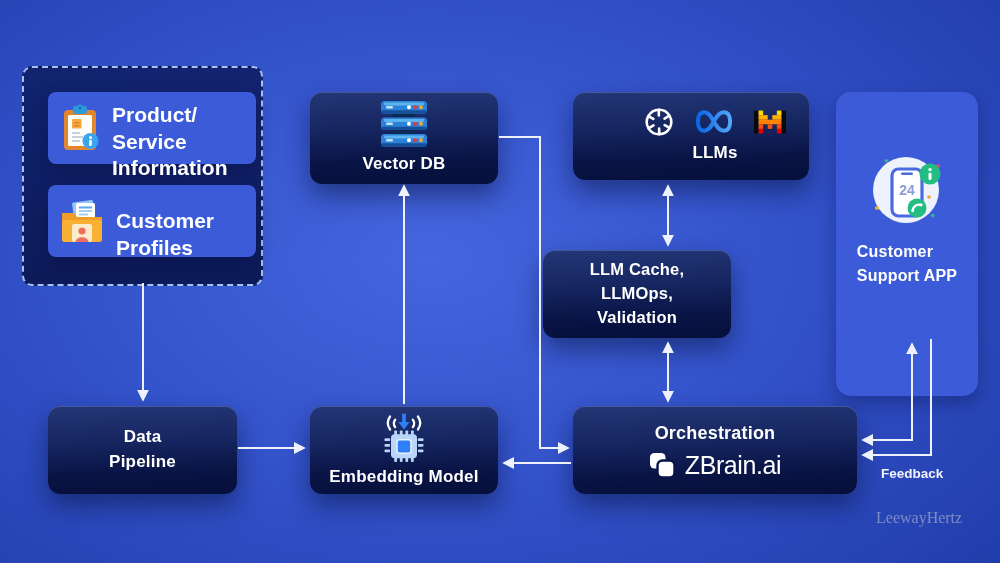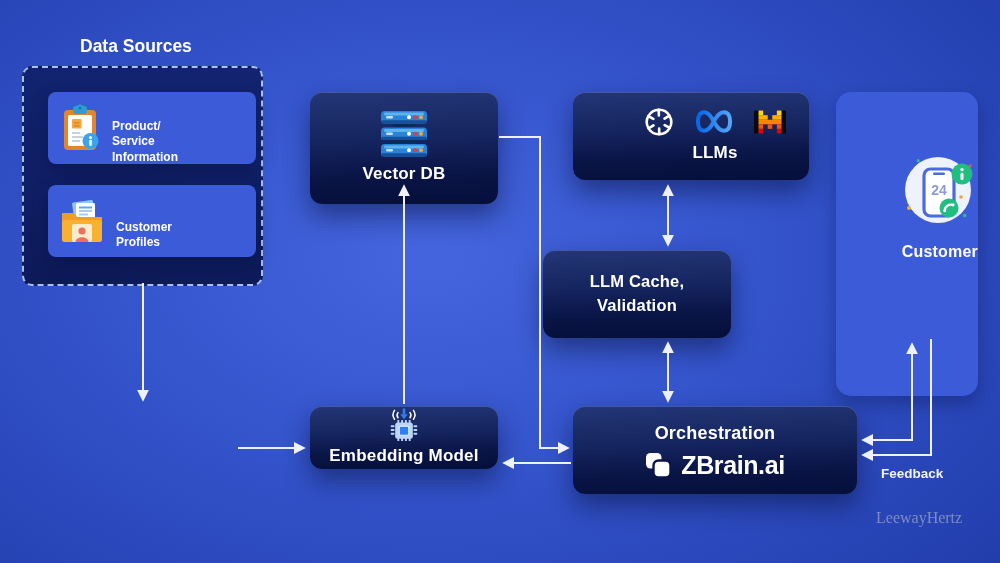--- a/index.html
+++ b/index.html
@@ -25,38 +25,37 @@
   .ds-title{font-size:17.5px;font-weight:700;}
   .ds-frame{
     position:absolute;left:22px;top:66px;width:237px;height:216px;
     border:2px dashed #a5c2f3;border-radius:10px;
     background:linear-gradient(180deg,rgba(16,32,105,.92),rgba(10,22,80,.92));
   }
   .src-card{
     display:flex;align-items:center;gap:12px;padding:0 8px 0 12px;
     border-radius:8px;
   }
-  .src-card .txt{font-size:12px;font-weight:700;line-height:1.28;text-align:left;margin-top:28px;}
+  .src-card .txt{font-size:21px;font-weight:700;line-height:1.28;text-align:left;margin-top:28px;}
   .src-card .txt span{display:block;}
   .logo-row{display:flex;align-items:center;gap:20px;margin-bottom:4px;}
   .brand-row{display:flex;align-items:center;gap:9px;margin-top:2px;}
-  .brand-text{font-size:25px;font-weight:700;letter-spacing:-.4px;}
+  .brand-text{font-size:25px;font-weight:400;letter-spacing:-.4px;}
   .app-node{display:flex;flex-direction:column;align-items:center;padding-top:58px;border-radius:15px;}
   .app-node .node-label{font-size:16px;line-height:1.5;margin-top:12px;}
   .feedback{font-size:13.5px;font-weight:700;color:#f2f4fd;padding-left:8px;}
   .watermark{font-family:"Liberation Serif",serif;font-size:16px;color:#8290c2;opacity:.95;}
   svg{display:block;}
   .connectors{position:absolute;inset:0;pointer-events:none;z-index:6;}
 </style>
 </head>
 <body>
 
 <div class="stage">
 
-  <div class="abs ds-title" style="left:80px;top:36px;">Data Sources</div>
 
   <div class="ds-frame"></div>
 
   <div class="light-node src-card" style="left:48px;top:92px;width:188px;height:72px;">
     <svg width="40" height="48" viewBox="0 0 40 48">
       <rect x="4" y="6" width="32" height="40" rx="4" fill="#e0862c"></rect>
       <rect x="8" y="11" width="24" height="31" rx="1.5" fill="#fdfdfb"></rect>
       <rect x="13" y="2" width="14" height="8" rx="3" fill="#2d9cdb"></rect>
       <circle cx="20" cy="3.5" r="3" fill="#2d9cdb"></circle>
       <circle cx="20" cy="4" r="1.3" fill="#1b6fae"></circle>
@@ -91,21 +90,21 @@
       <rect x="12" y="26" width="20" height="18" rx="2" fill="#fbeccb"></rect>
       <circle cx="22" cy="33" r="3.6" fill="#ee6f5e"></circle>
       <path d="M15.5 44 C15.5 37.5 28.5 37.5 28.5 44 Z" fill="#ee6f5e"></path>
     </svg>
     <div class="txt">
       <span>Customer</span>
       <span>Profiles</span>
     </div>
   </div>
 
-  <div class="dark-node" style="left:310px;top:92px;width:188px;height:112px;gap:4px;">
+  <div class="dark-node" style="left:310px;top:92px;width:188px;height:92px;gap:4px;">
     <svg width="46" height="48" viewBox="0 0 46 48">
       <rect x="12" y="2" width="22" height="44" rx="2" fill="#0d2a55"></rect>
       <g>
         <rect x="0" y="1" width="46" height="12.5" rx="3.5" fill="#2b82d9"></rect>
         <rect x="3" y="2.6" width="40" height="2.8" rx="1.4" fill="#5cb3ee"></rect>
         <rect x="0" y="10.2" width="46" height="3.3" rx="1.6" fill="#16509b"></rect>
         <rect x="5" y="6" width="7" height="2.4" rx="1.2" fill="#bfe3f8"></rect>
         <circle cx="28" cy="7.2" r="2" fill="#ffffff"></circle>
         <circle cx="34" cy="7.2" r="2" fill="#e23c3c"></circle>
         <circle cx="40" cy="7.2" r="2" fill="#f2a53a"></circle>
@@ -176,53 +175,61 @@
         <rect x="6" y="18" width="6" height="6" fill="#fa500f"></rect>
           <rect x="18" y="18" width="6" height="6" fill="#fa500f"></rect>
           <rect x="30" y="18" width="6" height="6" fill="#fa500f"></rect>
         <rect x="6" y="24" width="6" height="6" fill="#e10500"></rect>
           <rect x="30" y="24" width="6" height="6" fill="#e10500"></rect>
       </svg>
     </div>
     <div class="node-label">LLMs</div>
   </div>
 
-  <div class="light-node app-node" style="left:836px;top:92px;width:142px;height:246px;align-items:flex-end;">
+  <div class="light-node app-node" style="left:836px;top:92px;width:142px;height:246px;">
     <svg width="78" height="78" viewBox="0 0 78 78">
       <circle cx="38" cy="40" r="33" fill="#edf2fc"></circle>
       <rect x="17" y="9" width="3" height="3" rx="1" fill="#2ec27e" transform="rotate(20 18 10)"></rect>
       <circle cx="70" cy="16" r="1.8" fill="#e25555"></circle>
       <circle cx="9" cy="58" r="2" fill="#f0b429"></circle>
       <rect x="63" y="64" width="3.2" height="3.2" rx="1" fill="#2ec27e" transform="rotate(-15 64 65)"></rect>
       <circle cx="61" cy="47" r="1.8" fill="#f0a43c"></circle>
       <rect x="24" y="19" width="30" height="47" rx="6.5" fill="#ffffff" stroke="#4a6be0" stroke-width="3.2"></rect>
       <rect x="33" y="22.5" width="12" height="2.6" rx="1.3" fill="#4a6be0"></rect>
       <text x="39" y="45" text-anchor="middle" font-family="Liberation Sans, sans-serif" font-size="14" font-weight="bold" fill="#8c9cd6">24</text>
       <circle cx="49" cy="58" r="9.5" fill="#22bd80"></circle>
       <path d="M44.5 60.5 a6.5 6.5 0 0 1 8.5 -5.5" stroke="#ffffff" stroke-width="2.4" fill="none" stroke-linecap="round"></path>
       <circle cx="44.8" cy="60.8" r="1.4" fill="#ffffff"></circle>
       <circle cx="53.2" cy="54.8" r="1.4" fill="#ffffff"></circle>
       <circle cx="62" cy="24" r="10.5" fill="#22bd80"></circle>
       <circle cx="62" cy="19.6" r="1.7" fill="#ffffff"></circle>
       <rect x="60.5" y="22.4" width="3" height="7.6" rx="1.5" fill="#ffffff"></rect>
     </svg>
     <div class="node-label">
       <span style="display:block">Customer</span>
+      <span style="display:block">Support APP</span>
     </div>
   </div>
 
   <div class="dark-node" style="left:543px;top:250px;width:188px;height:88px;">
     <div class="node-label" style="font-size:16.5px;">
       <span style="display:block">LLM Cache,</span>
+      <span style="display:block">LLMOps,</span>
       <span style="display:block">Validation</span>
     </div>
   </div>
 
-
-  <div class="dark-node" style="left:310px;top:406px;width:188px;height:63px;gap:3px;">
+  <div class="dark-node" style="left:48px;top:406px;width:189px;height:88px;">
+    <div class="node-label">
+      <span style="display:block">Data</span>
+      <span style="display:block">Pipeline</span>
+    </div>
+  </div>
+
+  <div class="dark-node" style="left:310px;top:406px;width:188px;height:88px;gap:3px;">
     <svg width="64" height="52" viewBox="0 0 64 56">
       <g stroke="#ffffff" stroke-width="2.4" fill="none" stroke-linecap="round">
         <path d="M17 7 Q12 14 17 21"></path>
         <path d="M22.5 10.5 Q19.5 14.5 22.5 18.5"></path>
         <path d="M47 7 Q52 14 47 21"></path>
         <path d="M41.5 10.5 Q44.5 14.5 41.5 18.5"></path>
       </g>
       <rect x="30" y="4" width="4" height="9" fill="#2f7ff8"></rect>
       <path d="M26 13 L38 13 L32 21 Z" fill="#2f7ff8"></path>
       <g fill="#b9d6f8">

